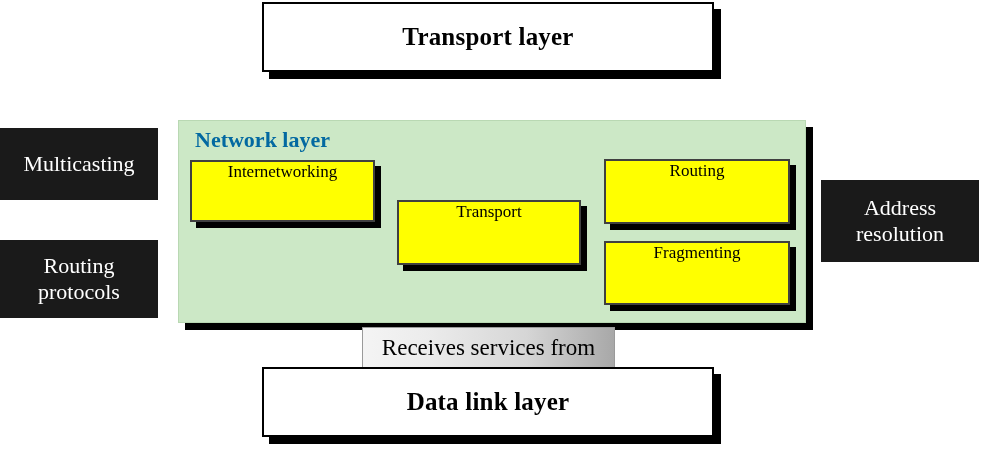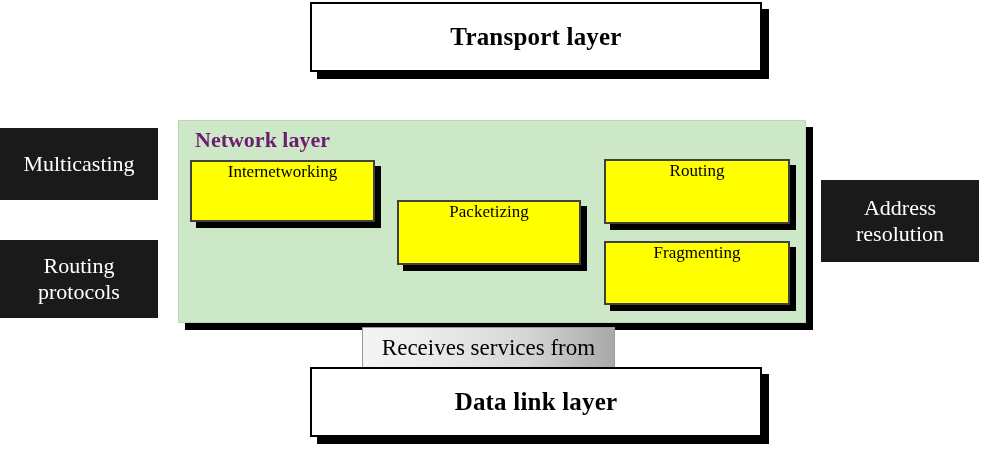--- a/index.html
+++ b/index.html
@@ -27,21 +27,20 @@
   .layer-box {
     background: #ffffff;
     border: 2px solid #000000;
     display: flex;
     align-items: center;
     justify-content: center;
     font-weight: bold;
     font-size: 25px;
     color: #000000;
     letter-spacing: .2px;
-    margin-left: 48px;
   }
 
   
   .service-band {
     border: 1px solid #9a9a9a;
     border-top: none;
     display: flex;
     align-items: center;
     justify-content: center;
     font-size: 23px;
@@ -60,21 +59,21 @@
   .network-layer {
     background: #cce8c6;
     border: 1px solid #b9d8b3;
   }
   .network-title {
     position: absolute;
     left: 16px;
     top: 6px;
     font-weight: bold;
     font-size: 22px;
-    color: #701a75;
+    color: #0369a1;
   }
 
   
   .fn-box {
     background: #ffff00;
     border: 2px solid #404040;
     display: flex;
     align-items: flex-start;
     justify-content: center;
     font-size: 17px;
@@ -106,21 +105,21 @@
 
   <div class="abs network-layer shadow-hard" style="left:178px; top:120px; width:628px; height:203px;">
     <span class="network-title">Network layer</span>
   </div>
 
   <div class="abs fn-box shadow-hard-sm" style="left:190px; top:160px; width:185px; height:62px;">
     <span>Internetworking</span>
   </div>
 
   <div class="abs fn-box shadow-hard-sm" style="left:397px; top:200px; width:184px; height:65px;">
-    <span>Packetizing</span>
+    <span>Transport</span>
   </div>
 
 
   <div class="abs fn-box shadow-hard-sm" style="left:604px; top:159px; width:186px; height:65px;">
     <span>Routing</span>
   </div>
 
   <div class="abs fn-box shadow-hard-sm" style="left:604px; top:241px; width:186px; height:64px;">
     <span>Fragmenting</span>
   </div>

